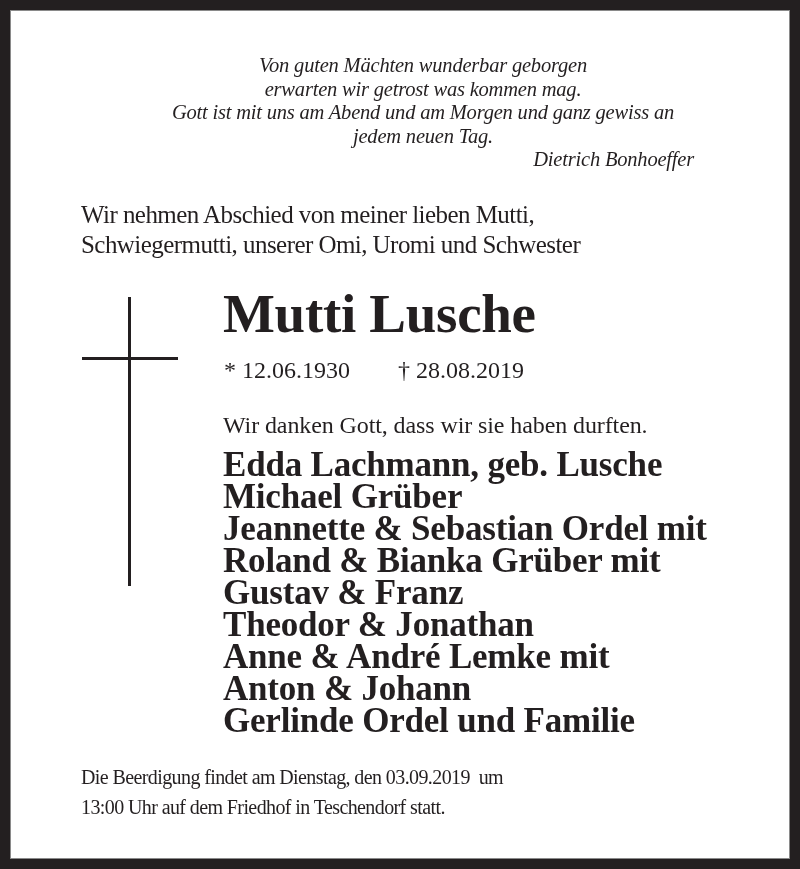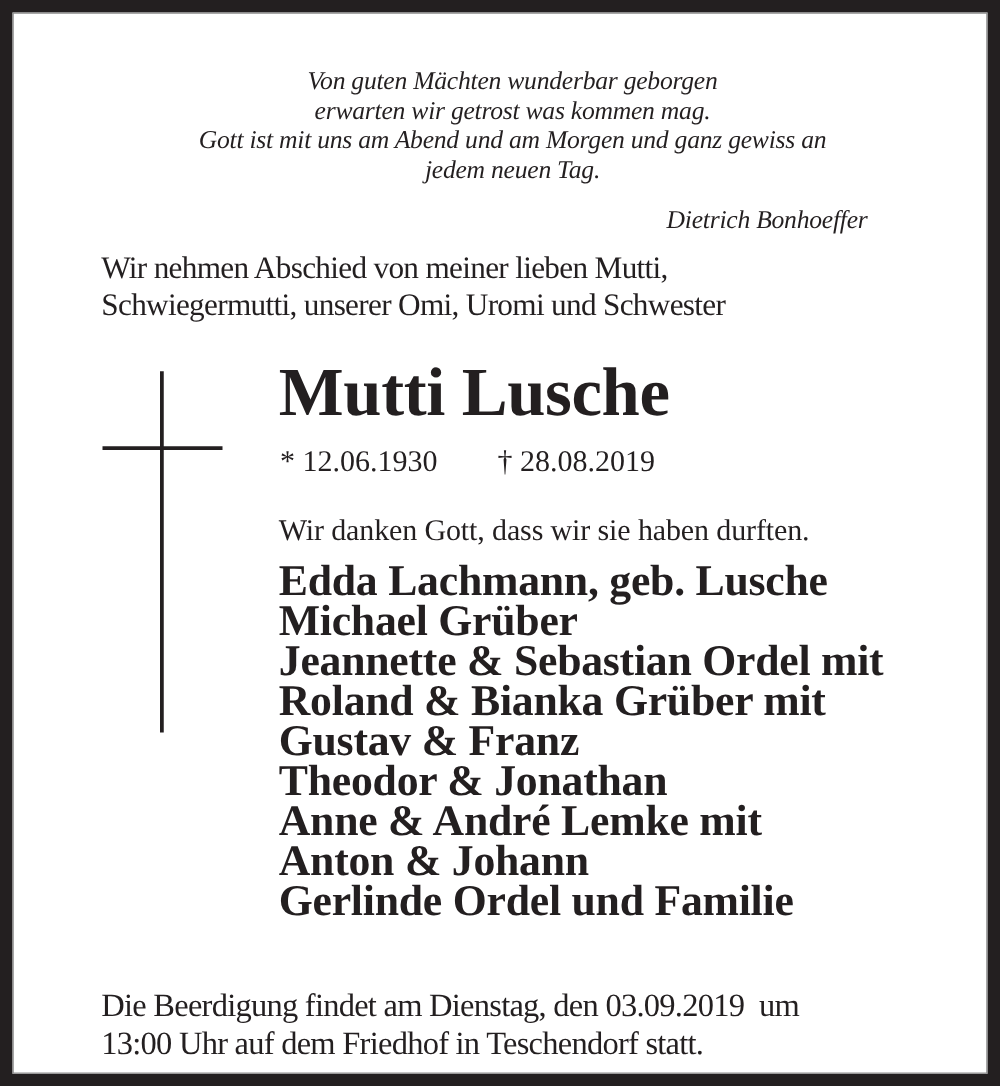--- a/index.html
+++ b/index.html
@@ -28,21 +28,21 @@
       content: "";
       position: absolute;
       left: 0; top: 0; right: 0; bottom: 0;
       border: 1px solid #8a8a8a;
       pointer-events: none;
     }
 
     
     .quote {
       position: absolute;
-      left: 90px;
+      left: 103px;
       top: 44px;
       width: 620px;
       text-align: center;
       font-style: italic;
       font-size: 20.5px;
       line-height: 23.5px;
       letter-spacing: -0.2px;
     }
     .quote-line {
       display: block;
@@ -50,21 +50,20 @@
     }
     .quote-author {
       position: absolute;
       right: 96px;
       top: 138px;
       font-style: italic;
       font-size: 20.5px;
       line-height: 23.5px;
       letter-spacing: -0.2px;
       white-space: nowrap;
-      margin-top: 17px;
     }
 
     
     .intro {
       position: absolute;
       left: 71px;
       top: 190px;
       font-size: 25px;
       line-height: 30px;
       letter-spacing: -0.55px;
@@ -149,24 +148,23 @@
     .mourner {
       display: block;
       white-space: nowrap;
     }
 
     
     .funeral {
       position: absolute;
       left: 71px;
       top: 752px;
-      font-size: 26px;
+      font-size: 20px;
       line-height: 30px;
       letter-spacing: -0.6px;
-      margin-top: 28px;
     }
     .funeral-line {
       display: block;
       white-space: pre;
     }
   </style>
 </head>
 <body>
 
 <div class="frame">

